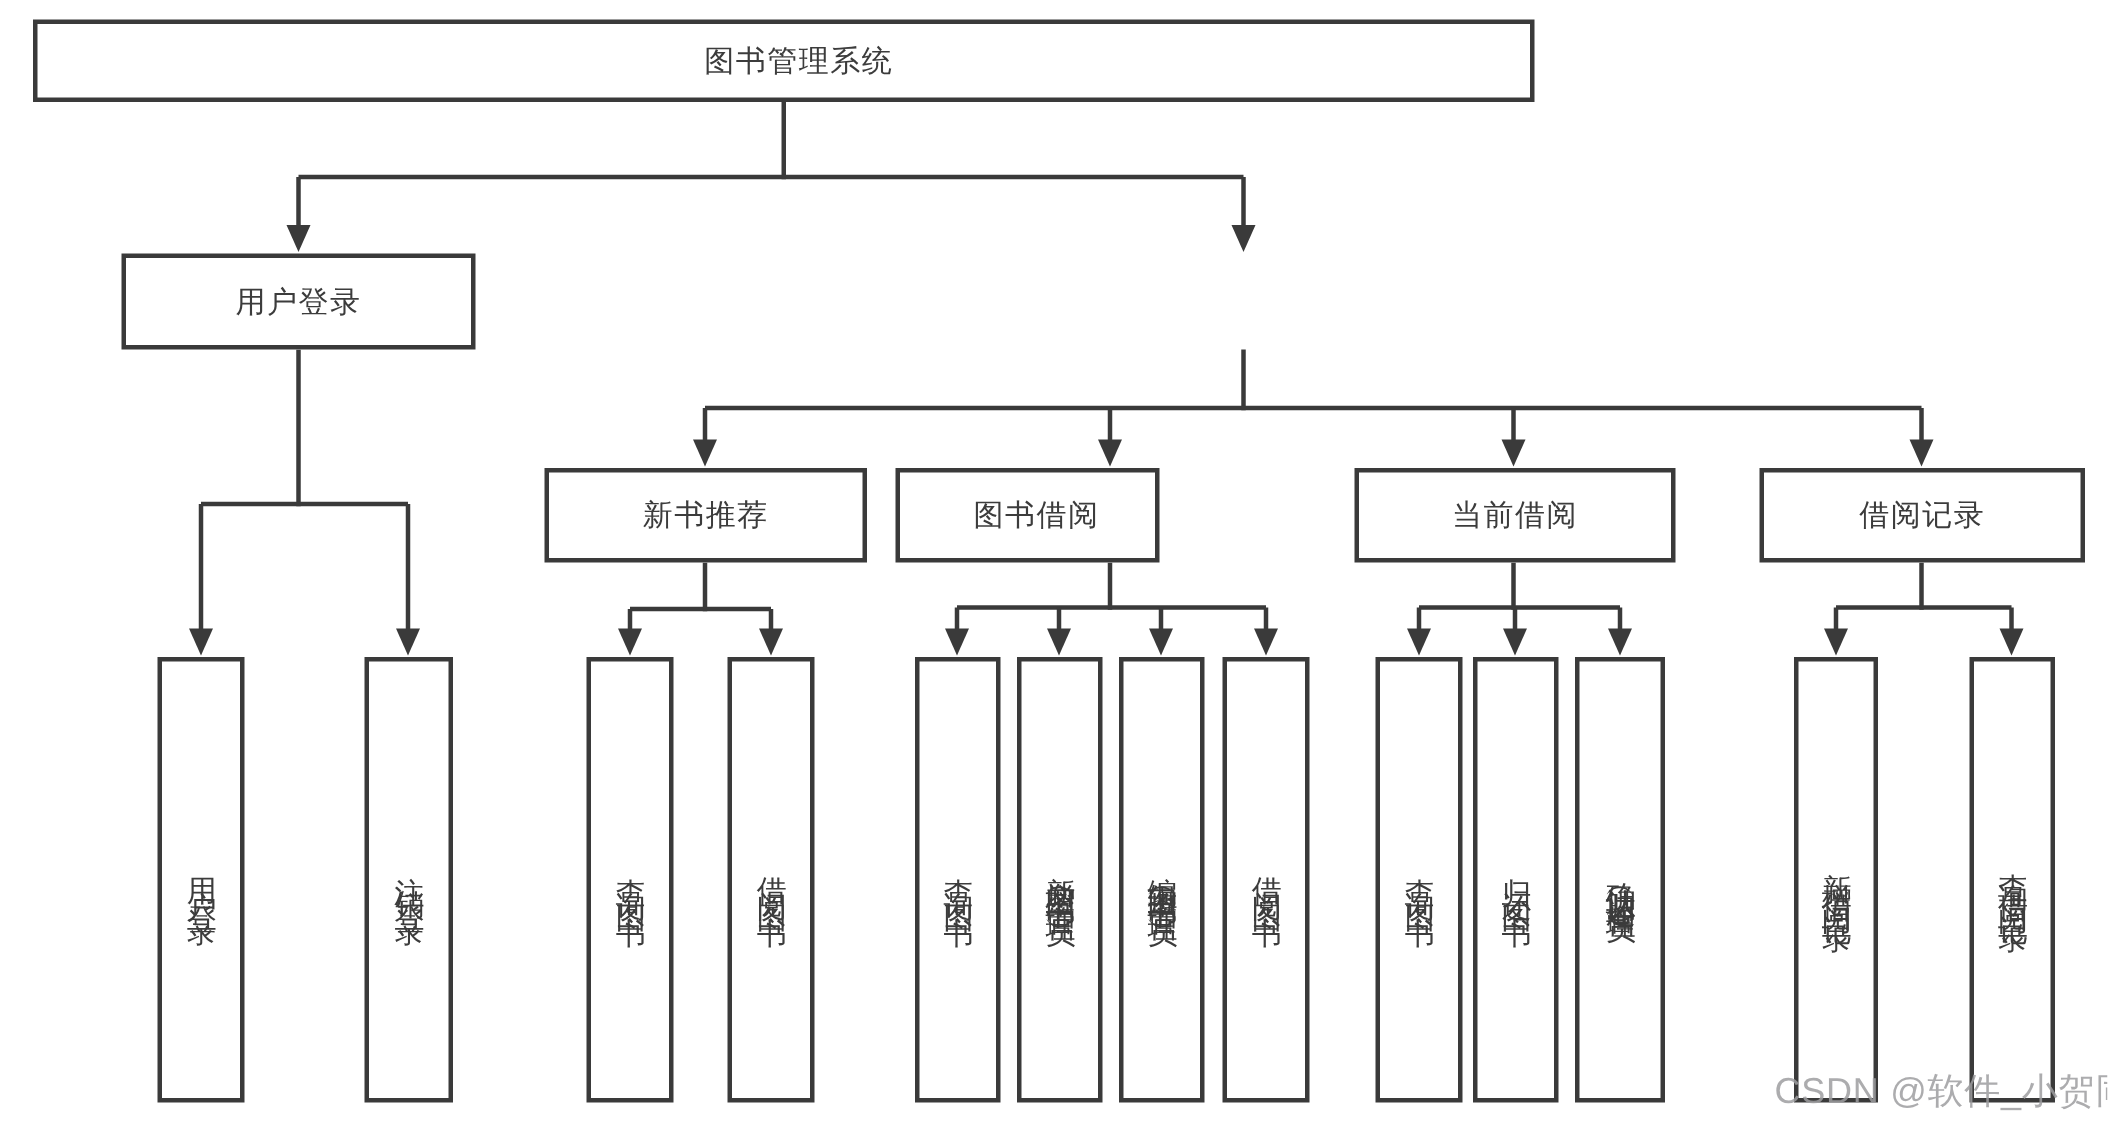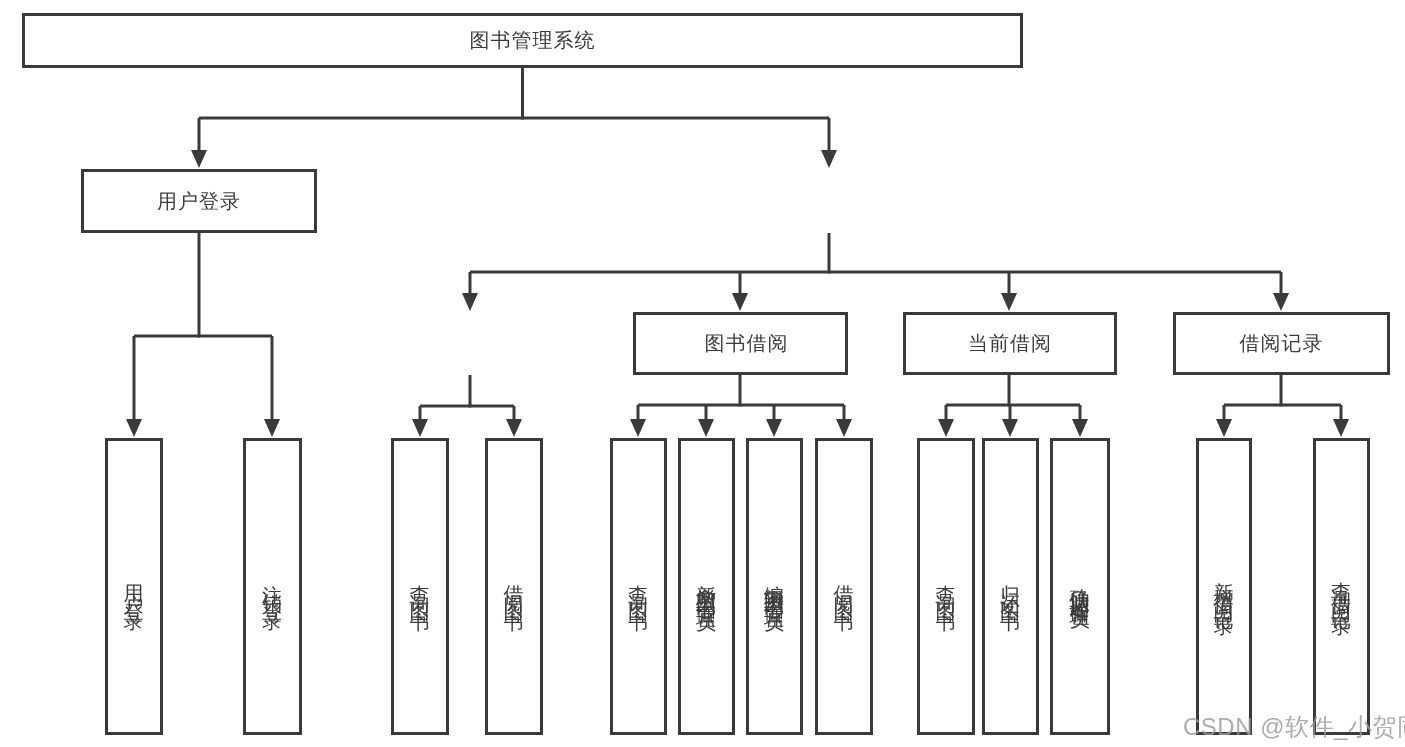--- a/index.html
+++ b/index.html
@@ -131,21 +131,24 @@
   </svg>
 
   <div class="node" style="left:22px; top:13px; width:1001px; height:55px;padding-left:20px;">
     <span class="hlabel">图书管理系统</span>
   </div>
 
   <div class="node" style="left:81px; top:169px; width:236px; height:64px;">
     <span class="hlabel">用户登录</span>
   </div>
 
-  <div class="node" style="left:633px; top:312px; width:215px; height:63px;padding-left:12px;">
+  <div class="node" style="left:363px; top:312px; width:215px; height:63px;">
+    <span class="hlabel">新书推荐</span>
+  </div>
+  <div class="node" style="left:597px; top:312px; width:176px; height:63px;padding-left:12px;">
     <span class="hlabel">图书借阅</span>
   </div>
   <div class="node" style="left:903px; top:312px; width:214px; height:63px;">
     <span class="hlabel">当前借阅</span>
   </div>
   <div class="node" style="left:1173px; top:312px; width:217px; height:63px;align-items:center;">
     <span class="hlabel">借阅记录</span>
   </div>
 
   <div class="node" style="left:105px; top:438px; width:58px; height:297px;">

